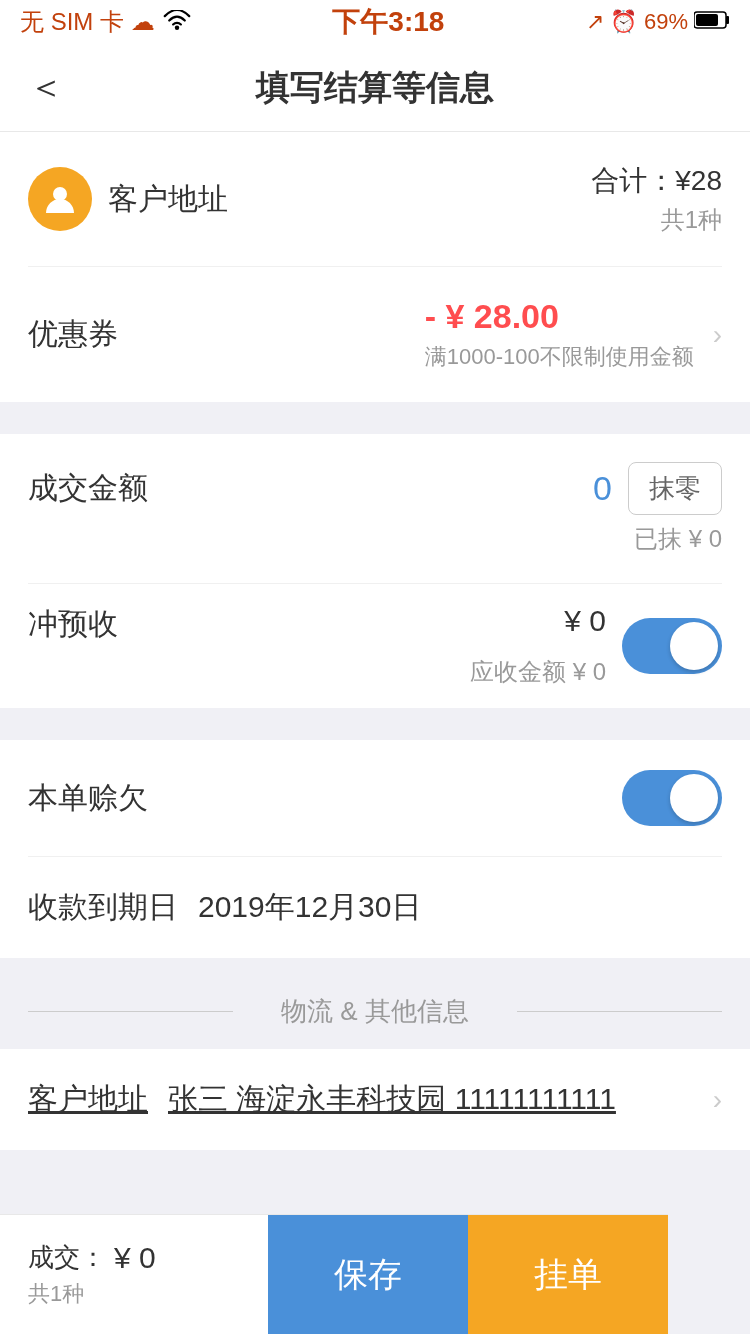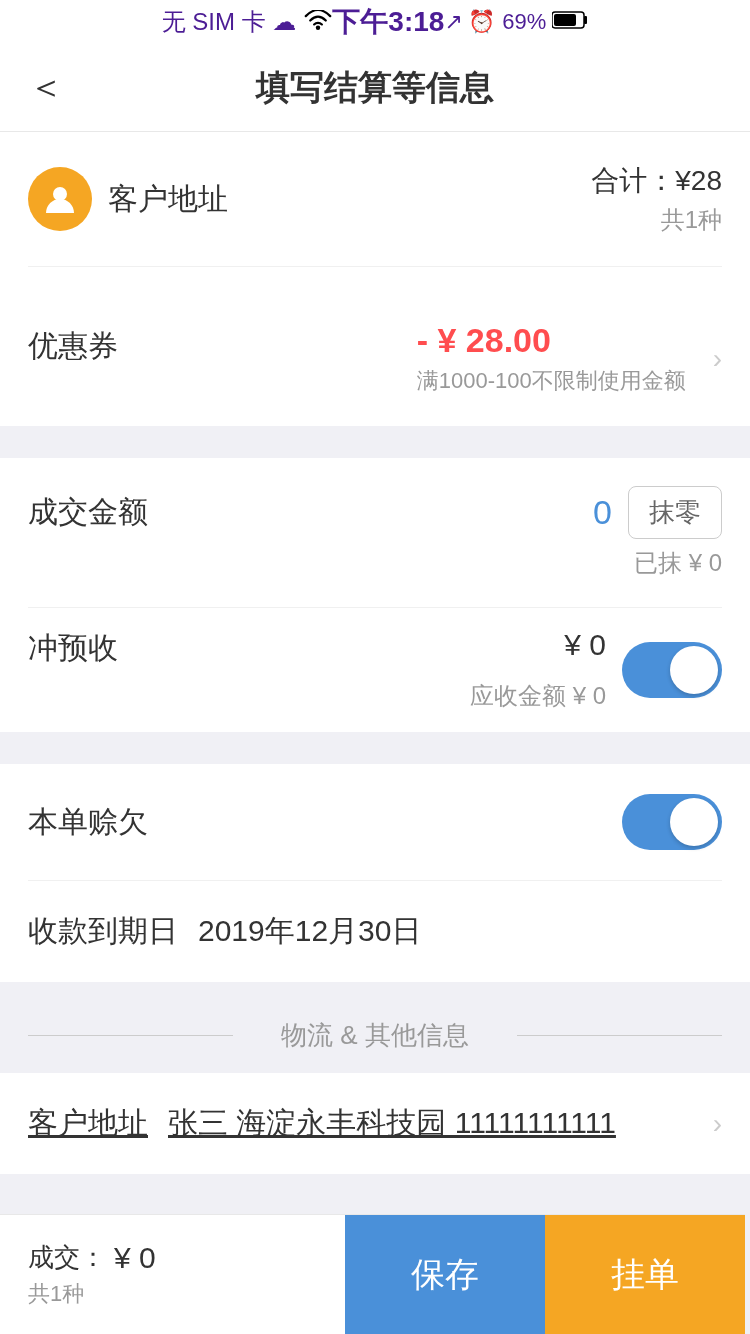--- a/index.html
+++ b/index.html
@@ -12,24 +12,24 @@
       font-size: 28px;
       color: #333;
     }
 
     
     .status-bar {
       height: 44px;
       background: #fff;
       display: flex;
       align-items: center;
-      justify-content: center;
+      justify-content: space-between;
       padding: 0 20px;
       font-size: 24px;
-      color: #4c1d95;
+      color: #c2410c;
     }
     .status-left { display: flex; align-items: center; gap: 8px; }
     .status-center { font-weight: 600; font-size: 28px; }
     .status-right { display: flex; align-items: center; gap: 6px; font-size: 22px; }
 
     
     .nav-bar {
       height: 88px;
       background: #fff;
       display: flex;
@@ -88,21 +88,21 @@
 
     
     .coupon-row {
       display: flex;
       align-items: center;
       justify-content: space-between;
       padding: 30px 28px;
       background: #fff;
     }
     .coupon-label { font-size: 30px; color: #333; }
-    .coupon-right { display: flex; align-items: center; gap: 27px; margin-top: 24px; }
+    .coupon-right { display: flex; align-items: center; gap: 19px; }
     .coupon-amount { font-size: 34px; color: #ff4d4f; font-weight: 600; }
     .coupon-desc { font-size: 22px; color: #999; margin-top: 6px; text-align: right; }
     .chevron-right { font-size: 28px; color: #ccc; }
 
     
     .section-sep {
       height: 16px;
       background: #f0f0f5;
     }
 
@@ -221,21 +221,21 @@
     .address-label { font-size: 30px; color: #333; flex-shrink: 0; }
     .address-value { font-size: 30px; color: #333; }
 
     
     .bottom-spacer { height: 160px; background: #f0f0f5; }
 
     
     .footer {
       position: fixed;
       bottom: 0;
-      width: 745px;
+      width: 668px;
       height: 120px;
       display: flex;
       align-items: stretch;
       background: #fff;
       border-top: 1px solid #e8e8e8;
     }
     .footer-info {
       flex: 1;
       display: flex;
       flex-direction: column;

